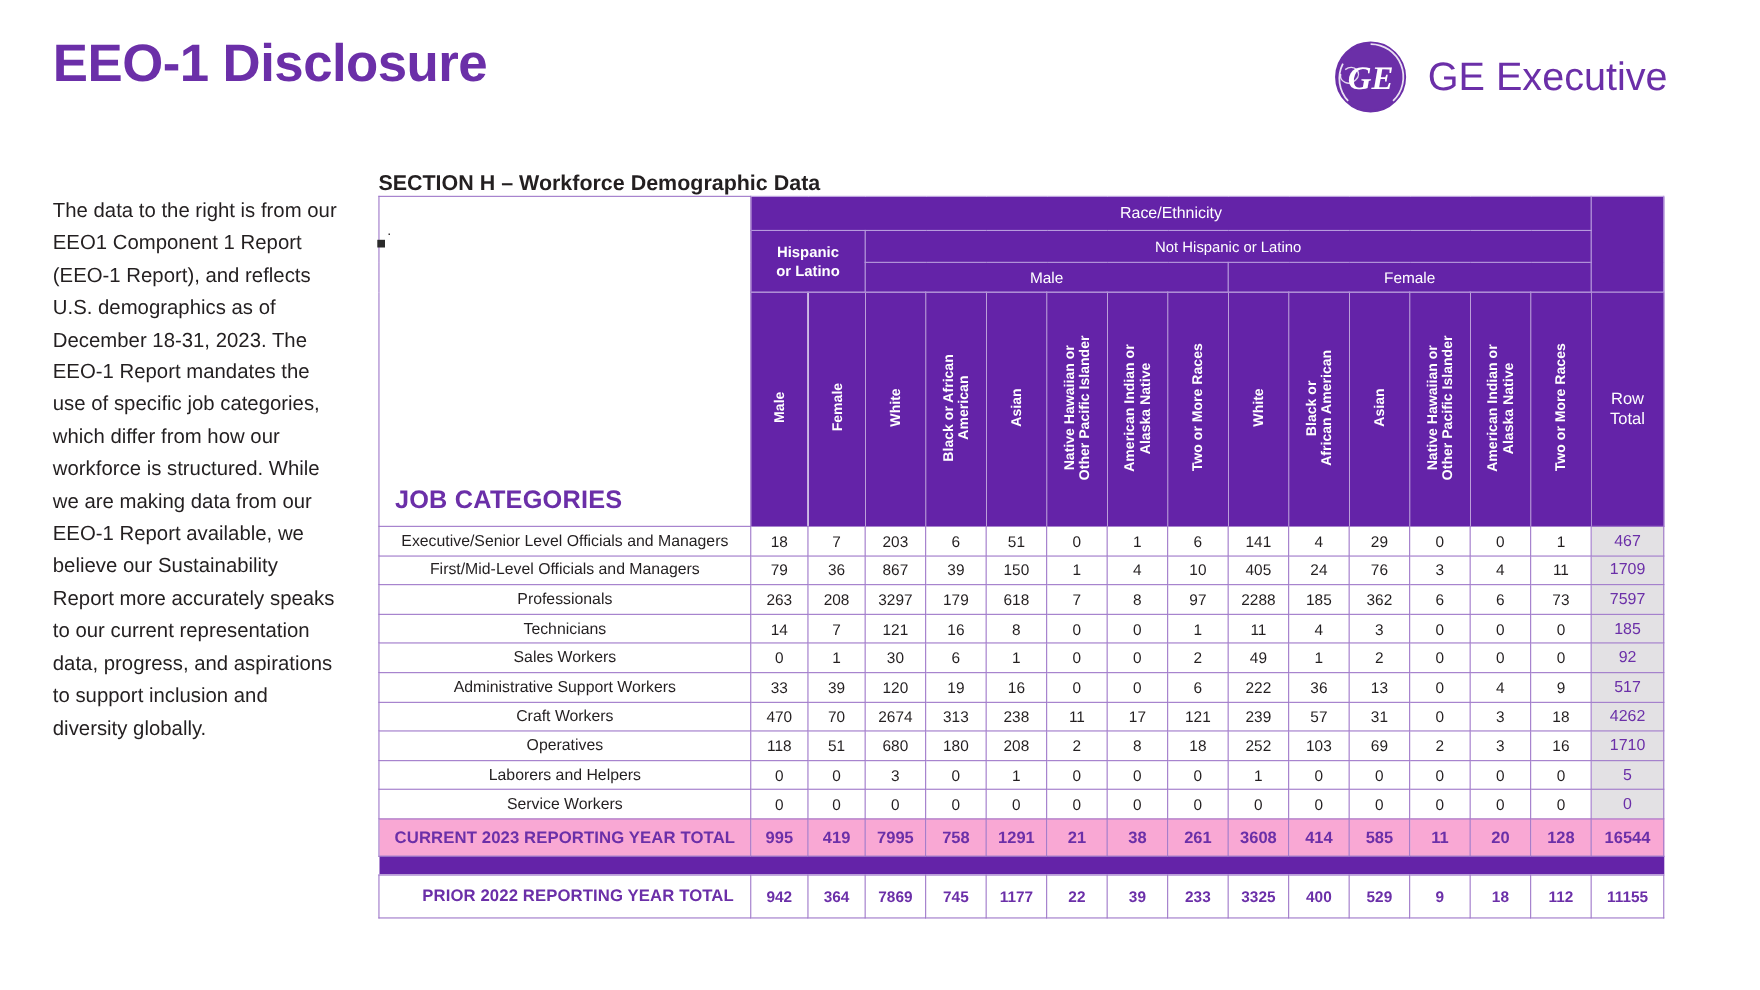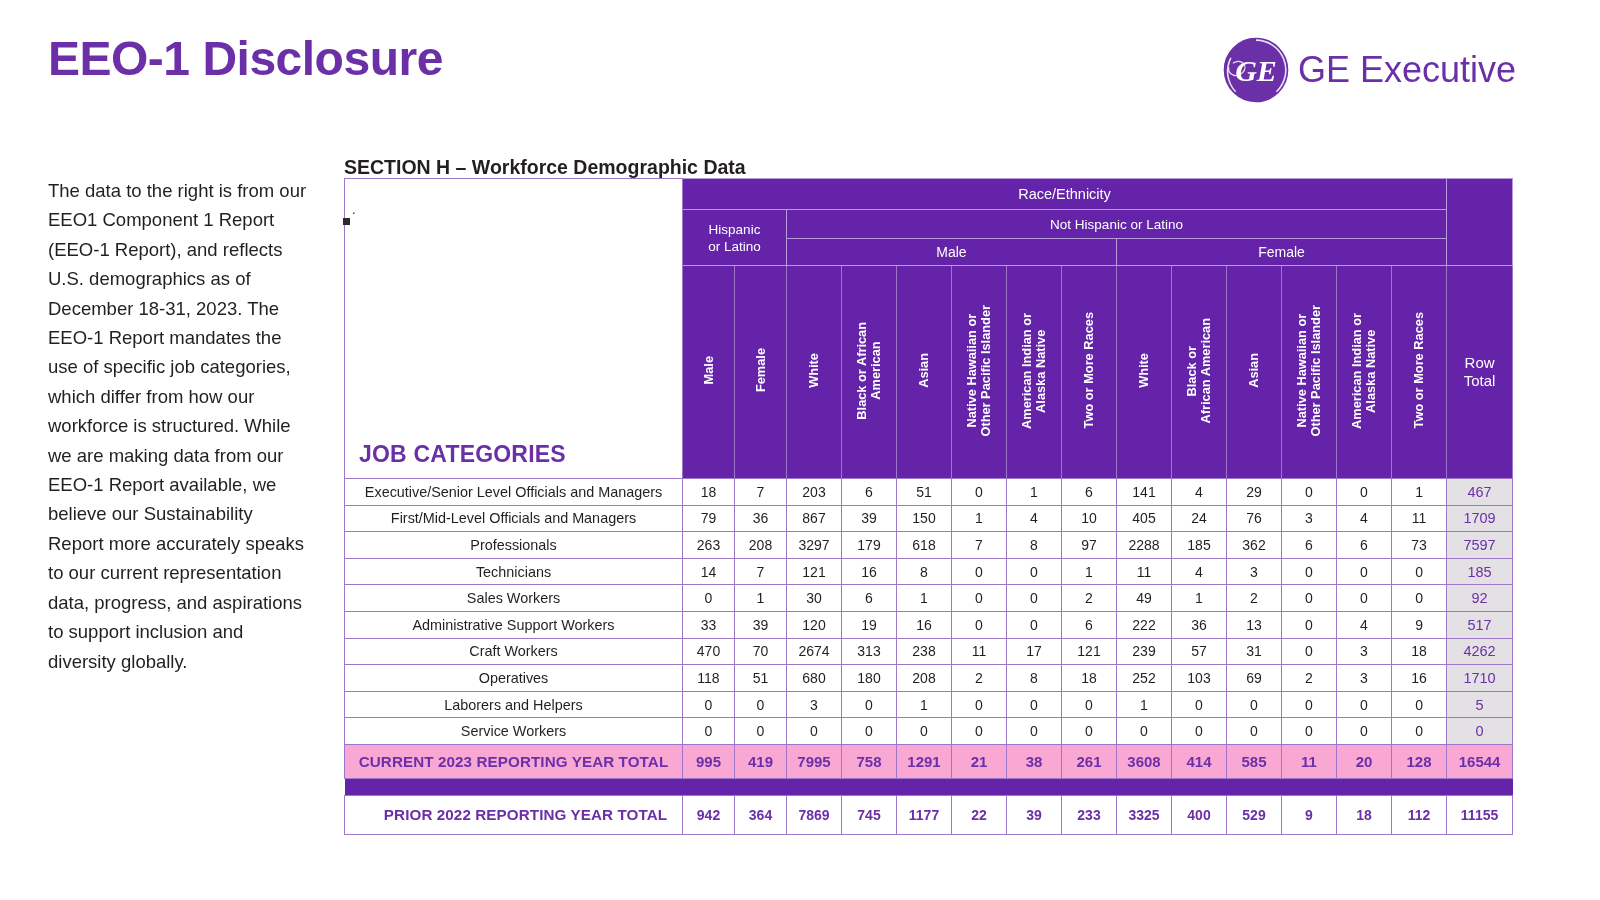--- a/index.html
+++ b/index.html
@@ -15,21 +15,21 @@
   #page-title{
     position:absolute;left:48px;top:34px;
     font-size:48px;font-weight:bold;
     color:#6B2FA8;
     letter-spacing:-0.5px;
     line-height:1.05;
     text-align:center;
   }
   #brand{
     position:absolute;right:84px;top:36px;
-    display:flex;align-items:center;gap:8px;
+    display:flex;align-items:center;gap:18px;
   }
   #ge-monogram{width:68px;height:68px;display:block;}
   #brand-name{
     font-size:36px;color:#6B2FA8;letter-spacing:0px;
     white-space:nowrap;
   }
   
   #intro{
     position:absolute;left:48px;top:176px;width:262px;
     font-size:18.5px;line-height:29.4px;color:#231f20;
@@ -179,21 +179,21 @@
       <tr>
         <td class="hdr-blank" rowspan="4" id="jobcat-cell">
           <span id="tiny-period">.</span>
           <span id="jobcat-label">JOB CATEGORIES</span>
         </td>
         <td class="hdr band" colspan="14">Race/Ethnicity</td>
         <td class="hdr band" rowspan="3"></td>
       </tr>
 
       <tr>
-        <td class="hdr band2" colspan="2" rowspan="2" style="white-space:pre-line;line-height:17px;">Hispanic
+        <td class="hdr band2" colspan="2" rowspan="2" style="white-space:pre-line;line-height:17px;font-weight:bold;">Hispanic
 or Latino</td>
         <td class="hdr band2" colspan="12">Not Hispanic or Latino</td>
       </tr>
 
       <tr>
         <td class="hdr band3" colspan="6">Male</td>
         <td class="hdr band3" colspan="6">Female</td>
       </tr>
 
       <tr>

